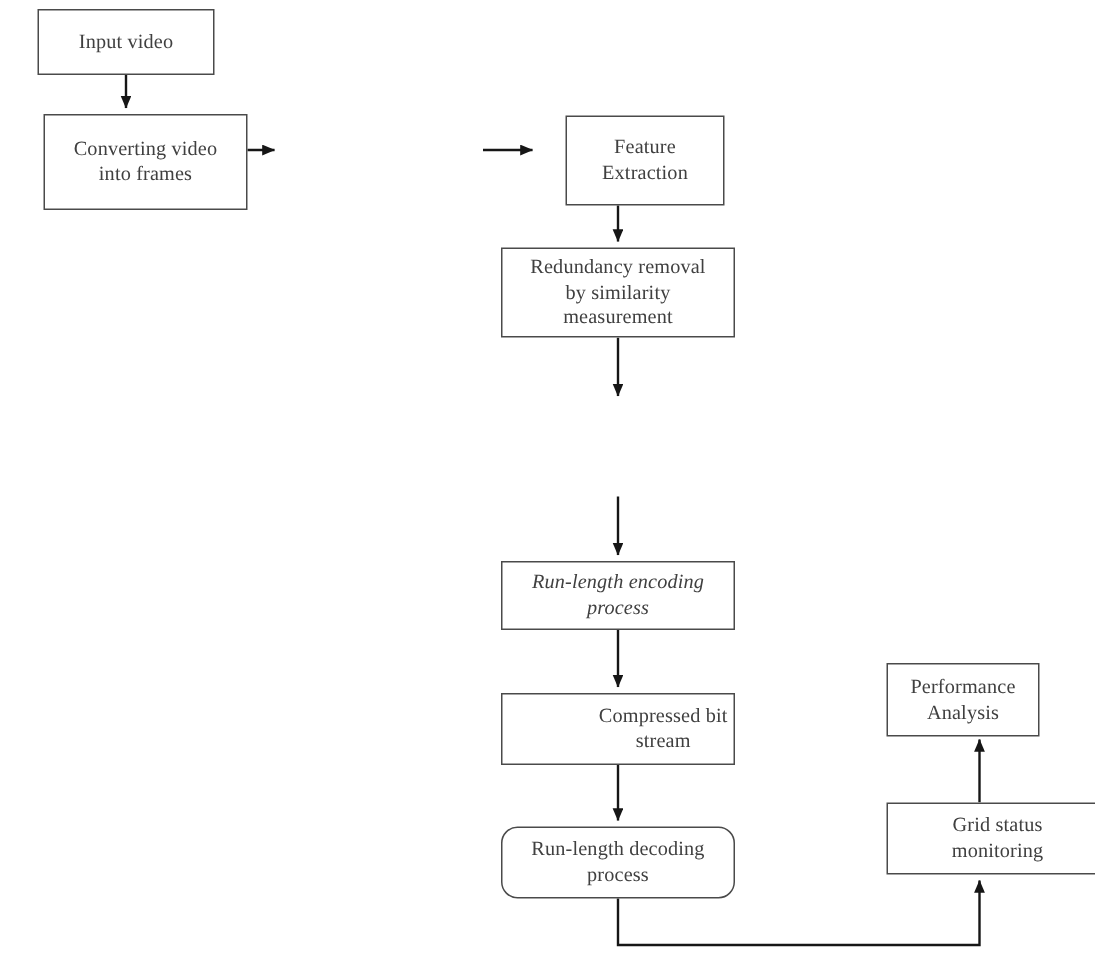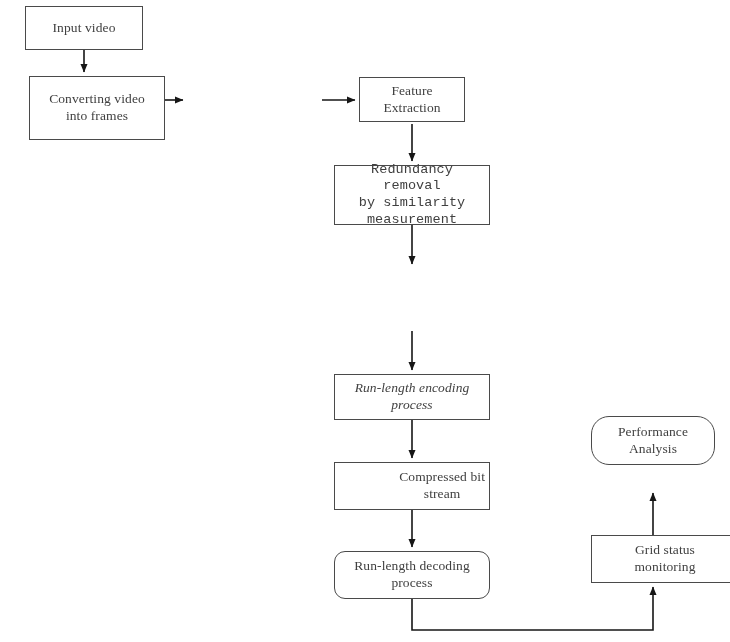--- a/index.html
+++ b/index.html
@@ -84,26 +84,26 @@
   <div class="node" style="left:25px; top:6px; width:118px; height:44px;">
     <span class="label">Input video</span>
   </div>
 
   <div class="node" style="left:29px; top:76px; width:136px; height:64px;">
     <span class="label">Converting video
 into frames</span>
   </div>
 
 
-  <div class="node" style="left:359px; top:77px; width:106px; height:45px;">
+  <div class="node" style="left:377px; top:77px; width:106px; height:60px;">
     <span class="label">Feature
 Extraction</span>
   </div>
 
-  <div class="node" style="left:334px; top:165px; width:156px; height:60px;font-family:Liberation Mono, monospace;">
+  <div class="node" style="left:334px; top:165px; width:156px; height:60px;">
     <span class="label">Redundancy removal
 by similarity
 measurement</span>
   </div>
 
 
   <div class="node" style="left:334px; top:374px; width:156px; height:46px;font-style:italic;">
     <span class="label">Run-length encoding
 process</span>
   </div>
@@ -111,21 +111,21 @@
   <div class="node" style="left:334px; top:462px; width:156px; height:48px;justify-content:flex-end;">
     <span class="label">Compressed bit
 stream</span>
   </div>
 
   <div class="node" style="left:334px; top:551px; width:156px; height:48px;border-radius:11px;">
     <span class="label">Run-length decoding
 process</span>
   </div>
 
-  <div class="node" style="left:591px; top:416px; width:124px; height:49px;border-radius:18px;">
+  <div class="node" style="left:591px; top:442px; width:102px; height:49px;">
     <span class="label">Performance
 Analysis</span>
   </div>
 
   <div class="node" style="left:591px; top:535px; width:148px; height:48px;">
     <span class="label">Grid status
 monitoring</span>
   </div>
 
 </div>

